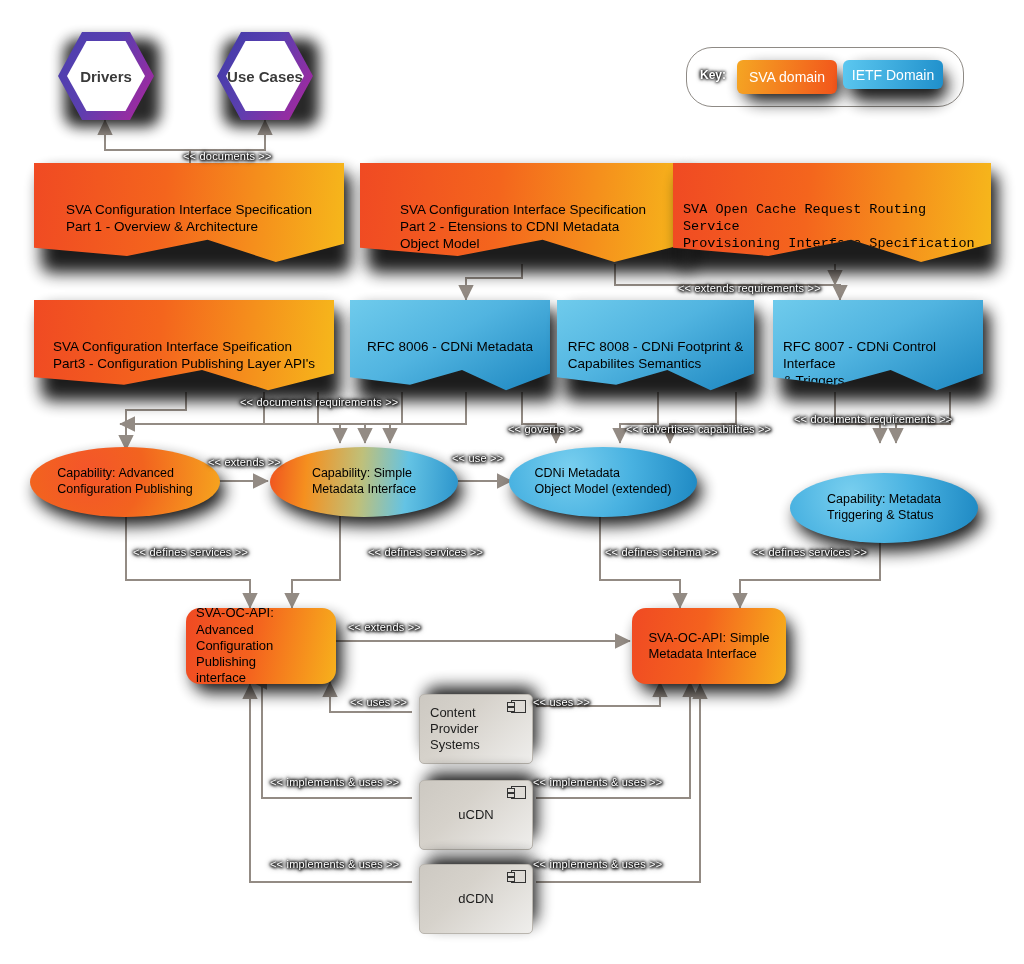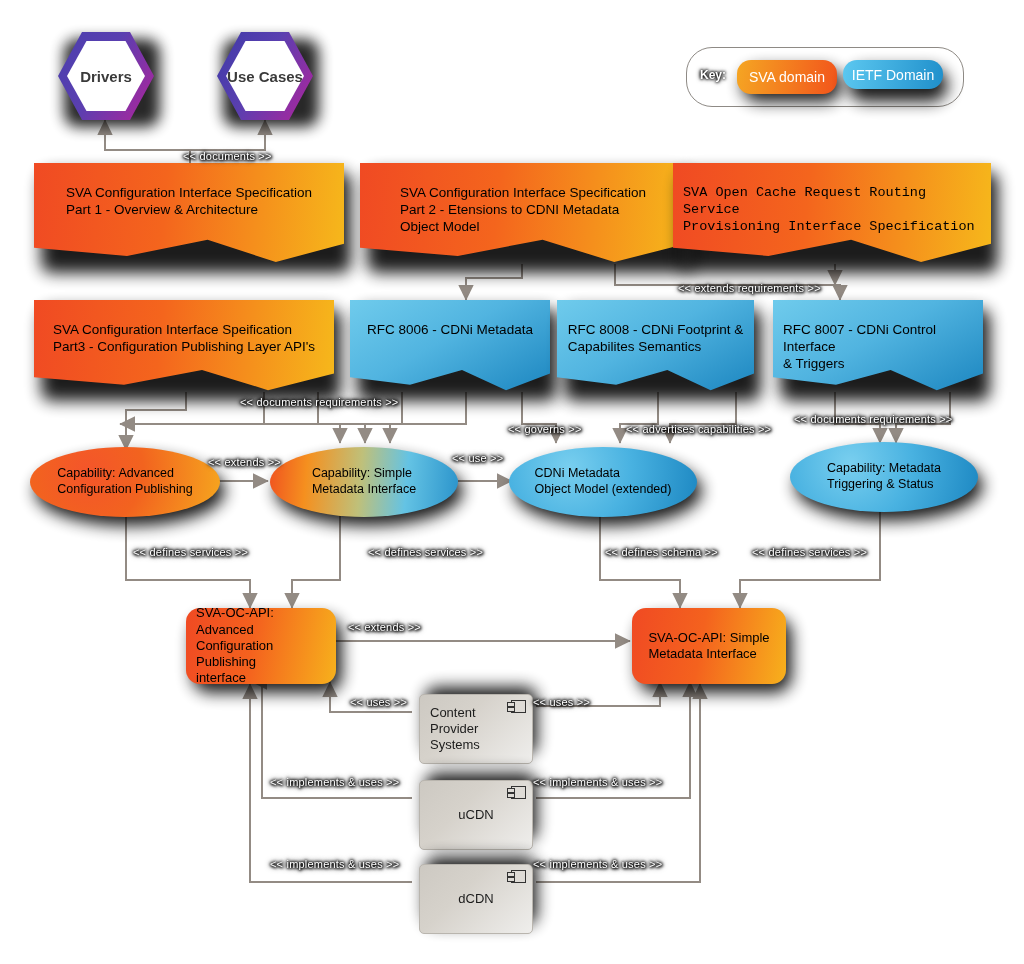--- a/index.html
+++ b/index.html
@@ -20,21 +20,21 @@
 
   
   .doc{position:absolute;}
   .docshadow{position:absolute;left:7px;top:9px;width:100%;height:100%;
      background:#090909;border-radius:10px;filter:blur(8px);opacity:.92;}
   .docbody{position:absolute;left:0;top:0;width:100%;height:100%;
      -webkit-mask-image:var(--wave);mask-image:var(--wave);
      -webkit-mask-size:100% 100%;mask-size:100% 100%;
      -webkit-mask-repeat:no-repeat;mask-repeat:no-repeat;
      display:flex;align-items:flex-start;justify-content:center;}
-  .docbody .nlabel{padding-top:22px;font-size:13.5px;}
+  .docbody .nlabel{padding-top:39px;font-size:13.5px;}
 
   
   .ell{position:absolute;}
   .ellshadow{position:absolute;left:5px;top:9px;width:100%;height:100%;
      background:#090909;border-radius:50%;filter:blur(8px);opacity:.92;}
   .ellbody{position:absolute;left:0;top:0;width:100%;height:100%;border-radius:50%;
      display:flex;align-items:center;justify-content:center;}
   .ellbody .nlabel{font-size:12.5px;}
 
   
@@ -57,21 +57,21 @@
      border:1.4px solid #333;background:#dedbd6;}
   .compicon:before,.compicon:after{content:"";position:absolute;left:-5px;width:6px;height:3px;
      border:1.4px solid #333;background:#dedbd6;}
   .compicon:before{top:1px;}
   .compicon:after{top:6px;}
 
   
   .keybox{position:absolute;border:1.3px solid #8e8a85;border-radius:26px;background:transparent;}
   .keylabel{position:absolute;color:#fff;font-size:12px;font-weight:700;
      text-shadow:0 0 3px #000,0 0 3px #000,0 0 5px #000;}
-  .pill{position:absolute;border-radius:14px;display:flex;align-items:center;justify-content:center;
+  .pill{position:absolute;border-radius:6px;display:flex;align-items:center;justify-content:center;
      color:#fff;font-size:14px;}
   .pillshadow{position:absolute;left:5px;top:8px;width:100%;height:100%;background:#090909;
      border-radius:24px;filter:blur(8px);opacity:.92;}
 
   
   .elabel{position:absolute;color:#fff;font-size:11px;font-weight:400;white-space:nowrap;
      letter-spacing:.2px;
      text-shadow:0 0 3px #000,0 0 3px #000,0 0 4px #000,0 0 6px #000,1px 1px 3px #000;}
   .z5{z-index:60;}
 </style>
@@ -232,21 +232,21 @@
     </div>
   </div>
 
   <div class="ell" style="left:509px;top:447px;width:188px;height:70px;">
     <div class="ellshadow"></div>
     <div class="ellbody" style="background:radial-gradient(circle at 32% 30%,#79cfef 0%,#49b2e1 45%,#1b86c1 100%);">
       <div class="nlabel">CDNi Metadata<br>Object Model (extended)</div>
     </div>
   </div>
 
-  <div class="ell" style="left:790px;top:442px;width:188px;height:70px;">
+  <div class="ell" style="left:790px;top:473px;width:188px;height:70px;">
     <div class="ellshadow"></div>
     <div class="ellbody" style="background:radial-gradient(circle at 32% 30%,#79cfef 0%,#49b2e1 45%,#1b86c1 100%);">
       <div class="nlabel">Capability: Metadata<br>Triggering &amp; Status</div>
     </div>
   </div>
 
   <div class="rr" style="left:186px;top:608px;width:150px;height:76px;">
     <div class="rrshadow"></div>
     <div class="rrbody" style="background:linear-gradient(100deg,#f04a23 0%,#f4621e 45%,#f7b11c 100%);">
       <div class="nlabel">SVA-OC-API: Advanced<br>Configuration Publishing<br>interface</div>

